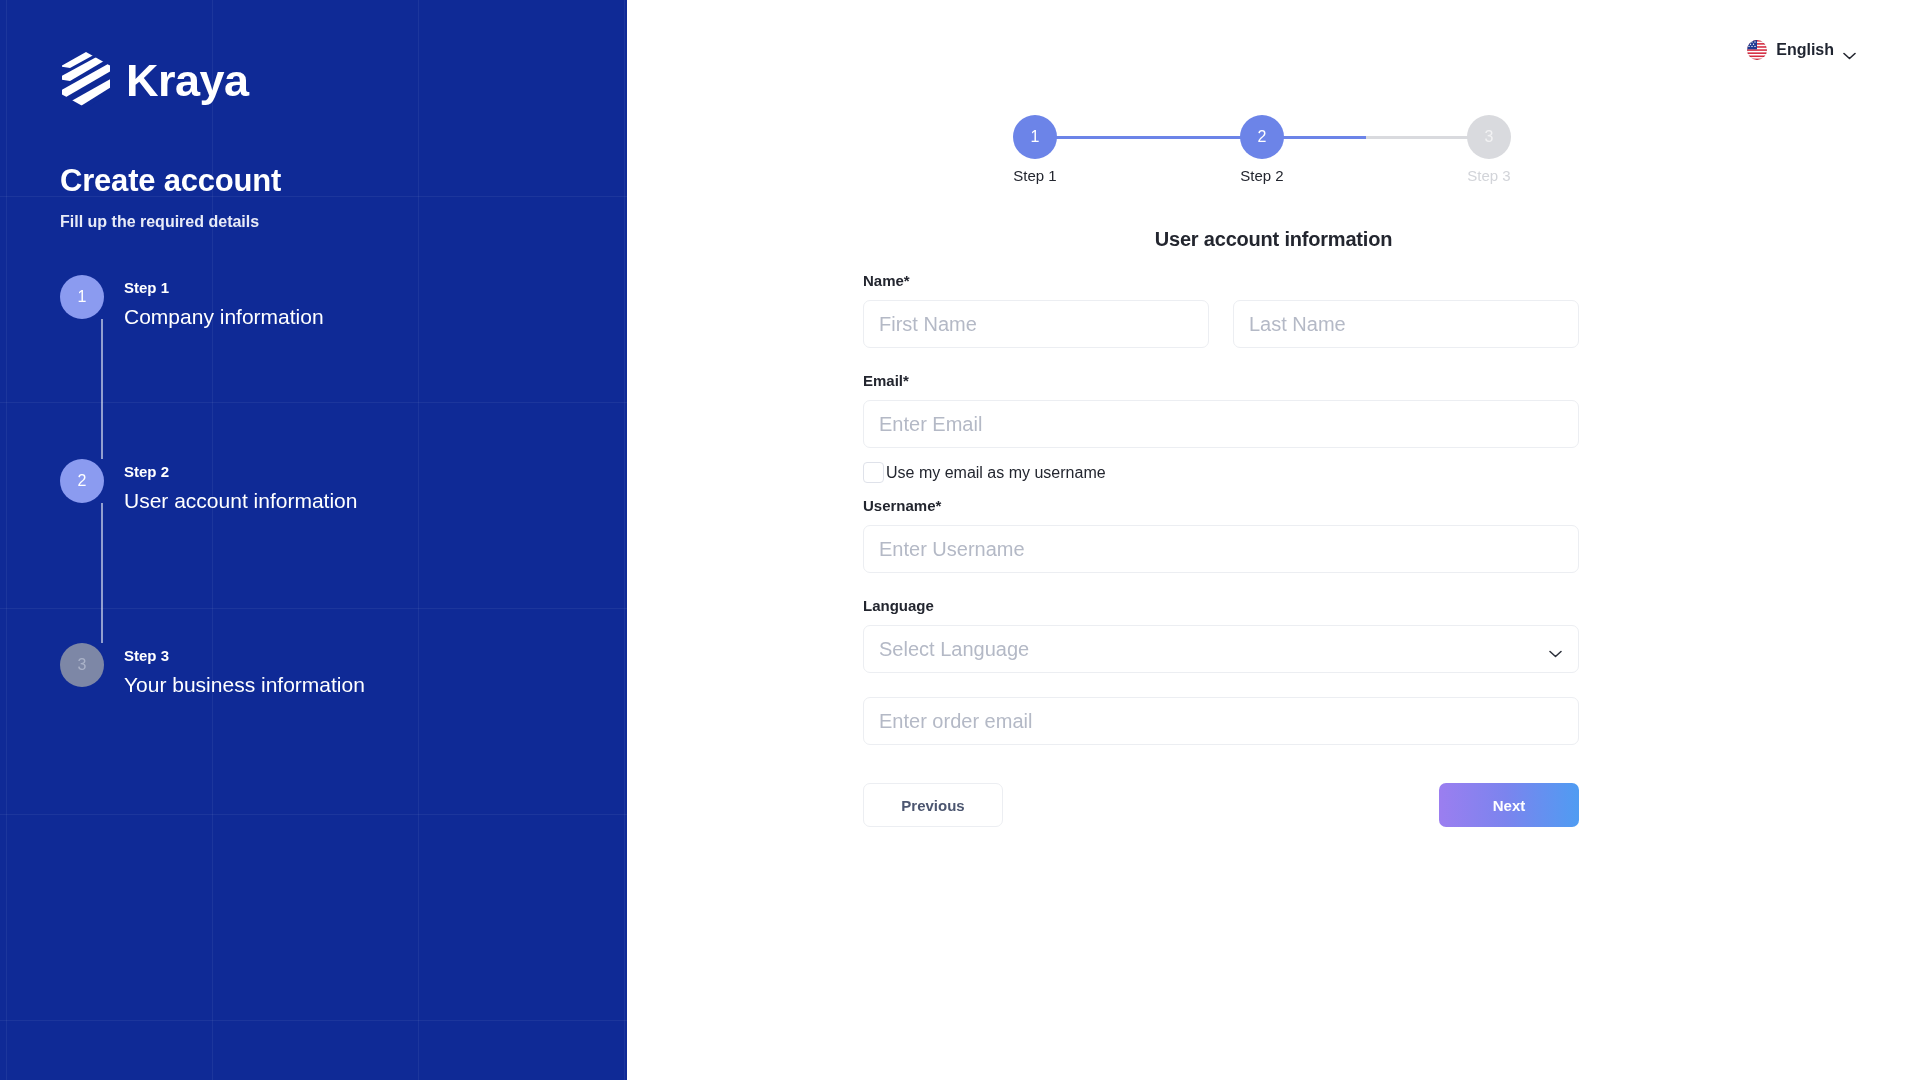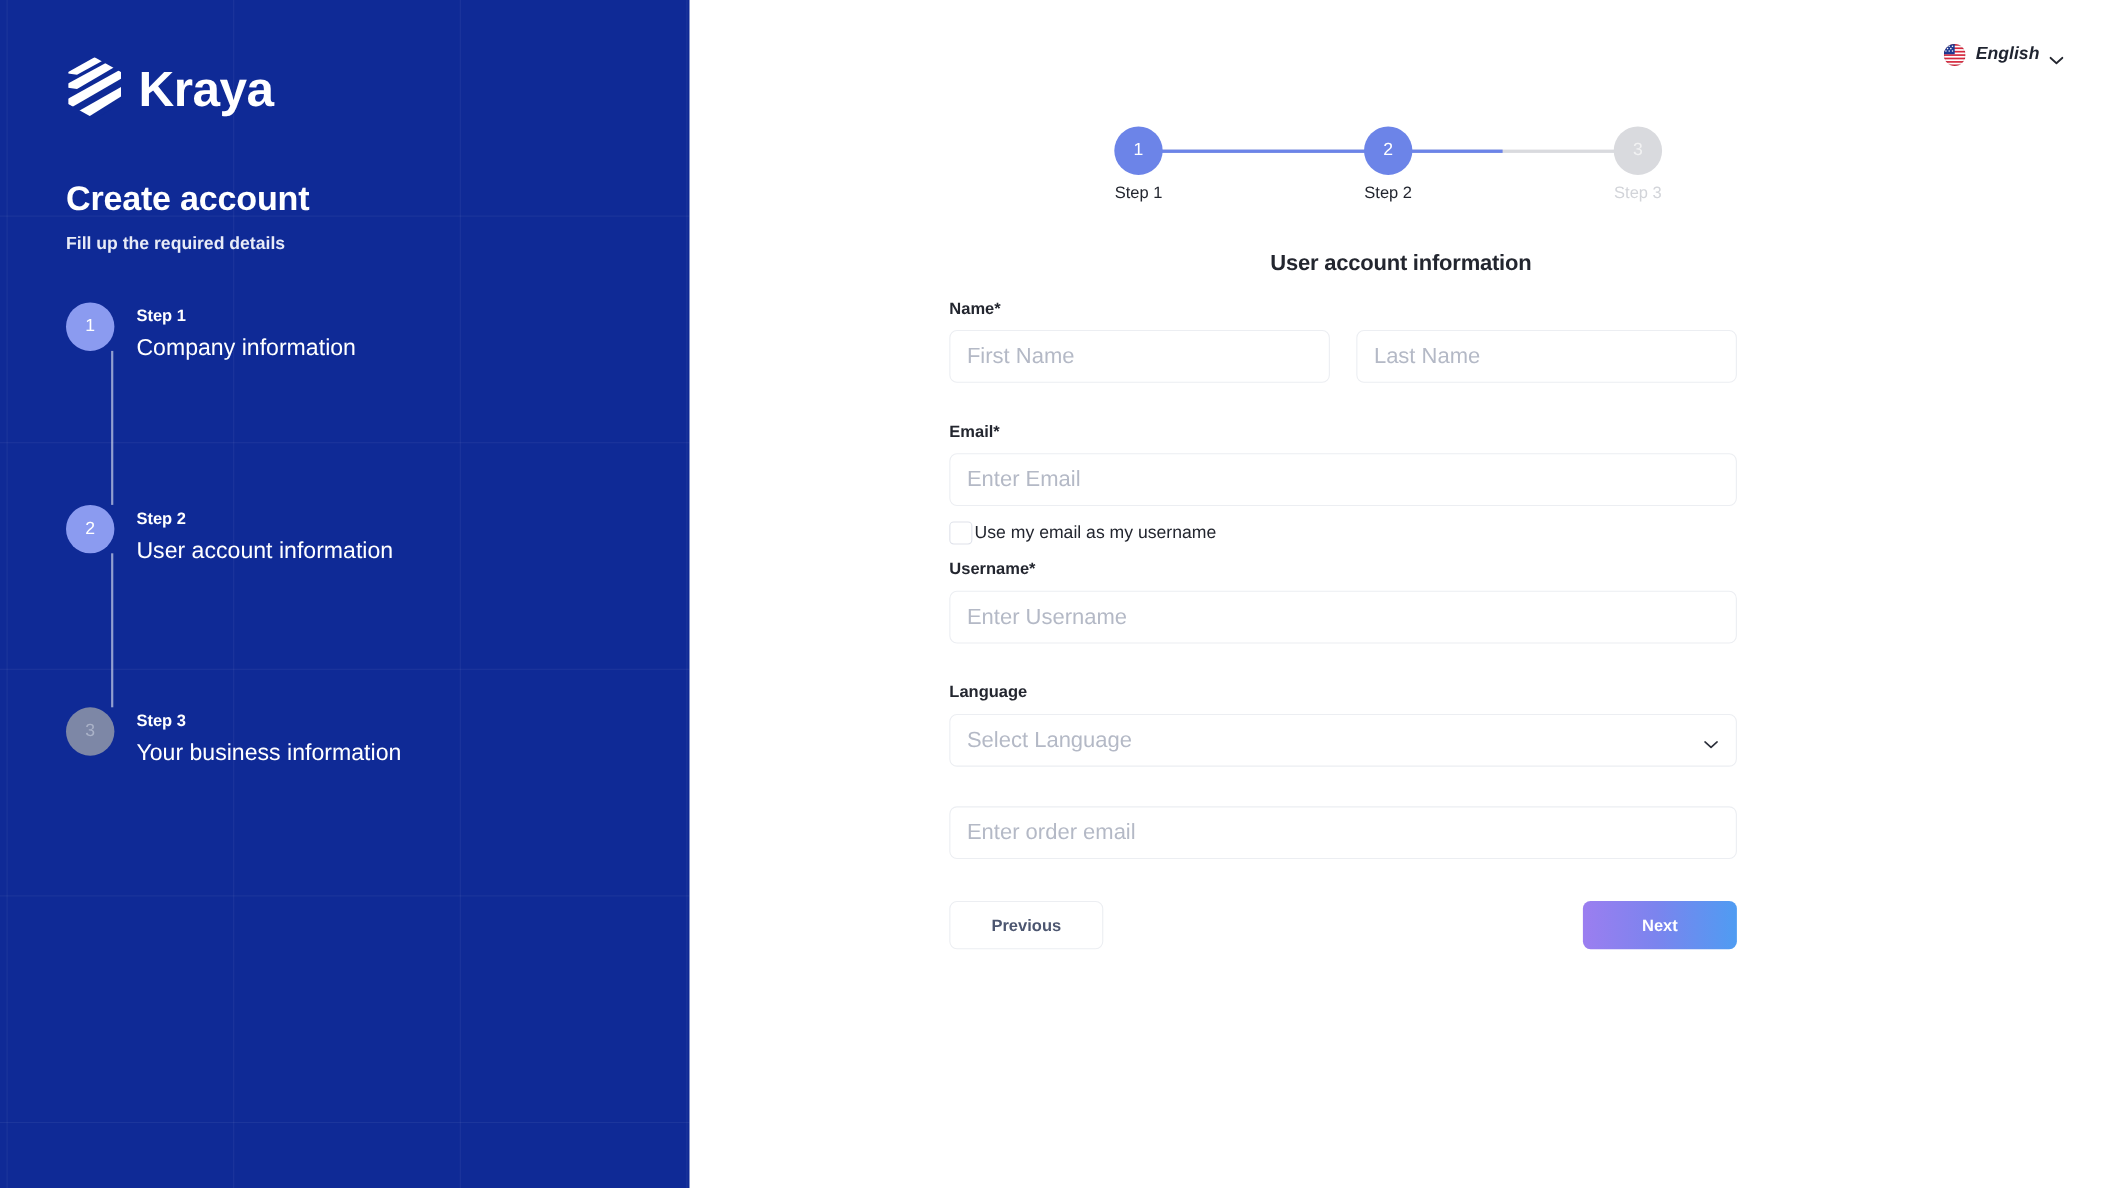--- a/index.html
+++ b/index.html
@@ -142,26 +142,25 @@
   .main {
     position: relative;
     flex: 1;
     height: 1080px;
     background: #ffffff;
   }
 
   .topbar {
     position: absolute;
     top: 40px;
-    right: 44px;
+    right: 64px;
     display: flex;
     align-items: center;
     gap: 9px;
     cursor: pointer;
-    font-style: italic;
   }
   .flag-icon {
     width: 20px;
     height: 20px;
     border-radius: 50%;
     overflow: hidden;
     flex: none;
     display: block;
   }
   .lang-label {
@@ -247,21 +246,21 @@
     letter-spacing: -0.2px;
   }
 
   .form {
     position: absolute;
     left: 236px;
     top: 272px;
     width: 716px;
   }
 
-  .field { margin-bottom: 12px; }
+  .field { margin-bottom: 0; }
   .field-label {
     font-size: 15px;
     font-weight: bold;
     color: #23262f;
     margin-bottom: 11px;
     display: block;
   }
   .control {
     width: 100%;
     height: 48px;

